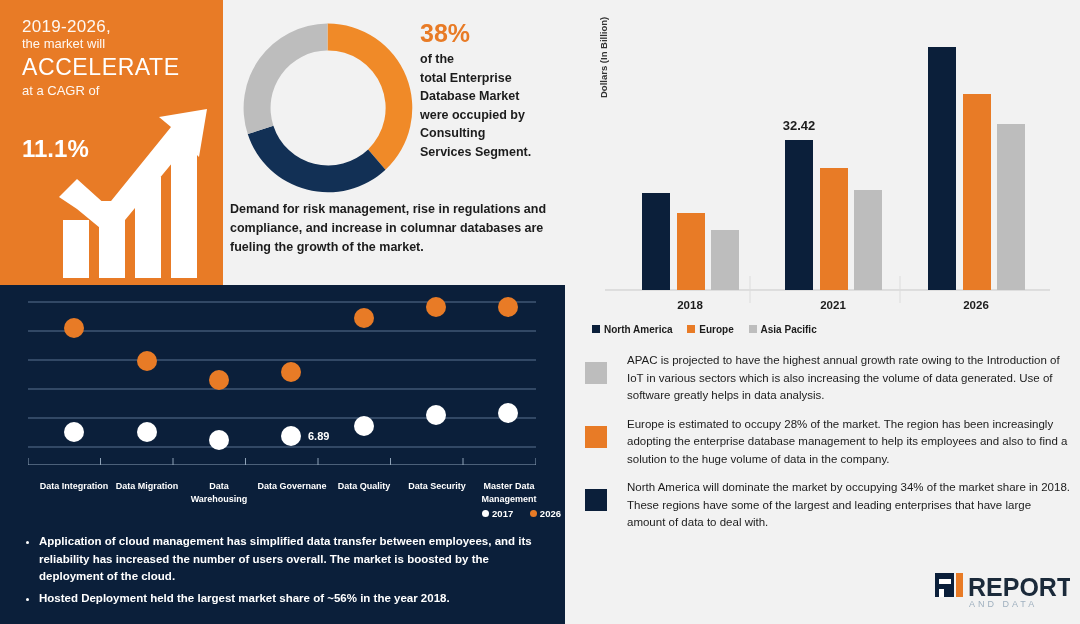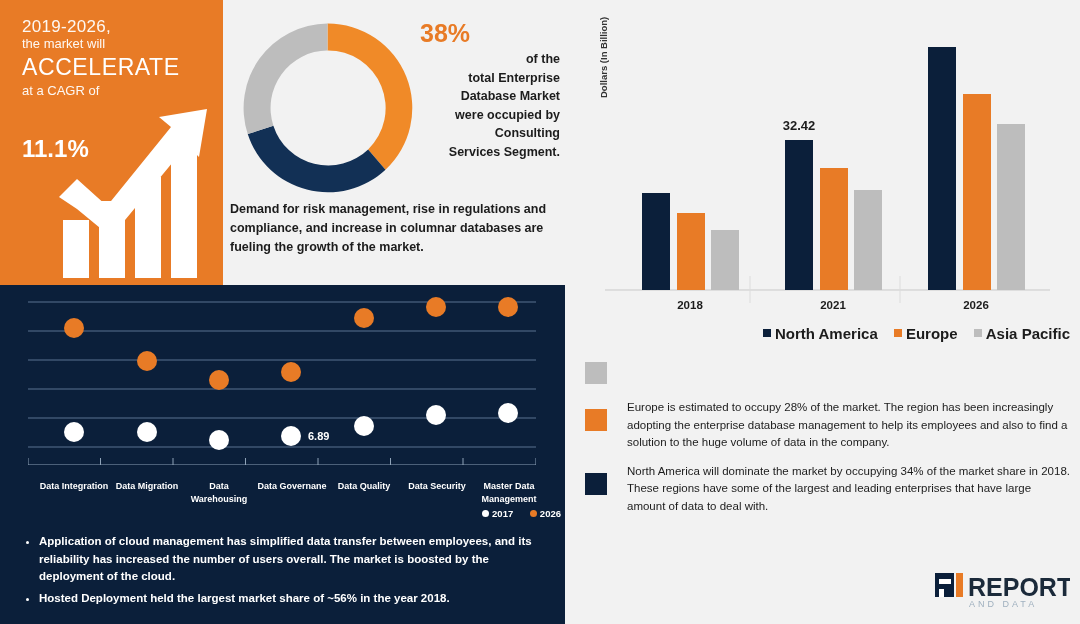--- a/index.html
+++ b/index.html
@@ -29,21 +29,21 @@
   .accel-art{position:absolute;left:55px;top:105px;width:165px;height:175px;}
 
   
   .donut-panel{
     position:absolute;left:223px;top:0;width:342px;height:285px;
     background:#f2f2f2;
   }
   .donut-wrap{position:absolute;left:7px;top:12px;width:195px;height:192px;}
   .donut-stat{position:absolute;left:197px;top:18px;width:140px;}
   .stat-pct{font-size:25px;font-weight:bold;color:#E87B26;line-height:30px;margin-bottom:2px;}
-  .stat-desc{font-size:12.5px;font-weight:bold;color:#1c1c1c;line-height:18.5px;text-align:right;}
+  .stat-desc{font-size:12.5px;font-weight:bold;color:#1c1c1c;line-height:18.5px;}
   .donut-note{
     position:absolute;left:7px;top:200px;width:325px;
     font-size:12.5px;font-weight:bold;color:#1c1c1c;line-height:19px;
   }
 
   
   .navy-panel{
     position:absolute;left:0;top:285px;width:565px;height:339px;
     background:#0B1F3A;
   }
@@ -73,22 +73,22 @@
   .right-col{position:absolute;left:565px;top:0;width:515px;height:624px;background:#f2f2f2;}
 
   .barchart{position:absolute;left:15px;top:18px;width:490px;height:310px;}
   .ylabel{
     position:absolute;left:18px;top:80px;
     font-size:9.5px;color:#333;font-weight:bold;
     transform:rotate(-90deg);transform-origin:left top;
     white-space:nowrap;
   }
   .bar-legend{
-    position:absolute;left:0;top:305px;width:490px;text-align:right;
-    font-size:15px;font-weight:bold;color:#1c1c1c;
+    position:absolute;left:0;top:305px;width:490px;text-align:left;
+    font-size:10px;font-weight:bold;color:#1c1c1c;
   }
   .bar-legend .sw{display:inline-block;width:8px;height:8px;vertical-align:middle;margin-right:4px;margin-left:12px;}
   .bar-legend .lbl{vertical-align:middle;}
 
   .note-list{position:absolute;left:10px;top:352px;width:495px;}
   .note-row{position:relative;margin-bottom:11px;padding-left:52px;min-height:36px;}
   .note-sw{position:absolute;left:10px;top:10px;width:22px;height:22px;}
   .note-txt{font-size:11.5px;color:#1c1c1c;line-height:17.5px;}
 
   .logo{position:absolute;left:935px;top:565px;width:135px;height:46px;}
@@ -243,20 +243,21 @@
       <div class="bar-legend">
         <span class="sw" style="background:#0B1F3A;"></span><span class="lbl">North America</span>
         <span class="sw" style="background:#E87B26;"></span><span class="lbl">Europe</span>
         <span class="sw" style="background:#BDBDBD;"></span><span class="lbl">Asia Pacific</span>
       </div>
     </div>
 
     <div class="note-list">
       <div class="note-row">
         <div class="note-sw" style="background:#BDBDBD;"></div>
+        <div class="note-txt">APAC is projected to have the highest annual growth rate owing to the Introduction of IoT in various sectors which is also increasing the volume of data generated. Use of software greatly helps in data analysis.</div>
       </div>
       <div class="note-row">
         <div class="note-sw" style="background:#E87B26;"></div>
         <div class="note-txt">Europe is estimated to occupy 28% of the market. The region has been increasingly adopting the enterprise database management to help its employees and also to find a solution to the huge volume of data in the company.</div>
       </div>
       <div class="note-row">
         <div class="note-sw" style="background:#0B1F3A;"></div>
         <div class="note-txt">North America will dominate the market by occupying 34% of the market share in 2018. These regions have some of the largest and leading enterprises that have large amount of data to deal with.</div>
       </div>
     </div>

